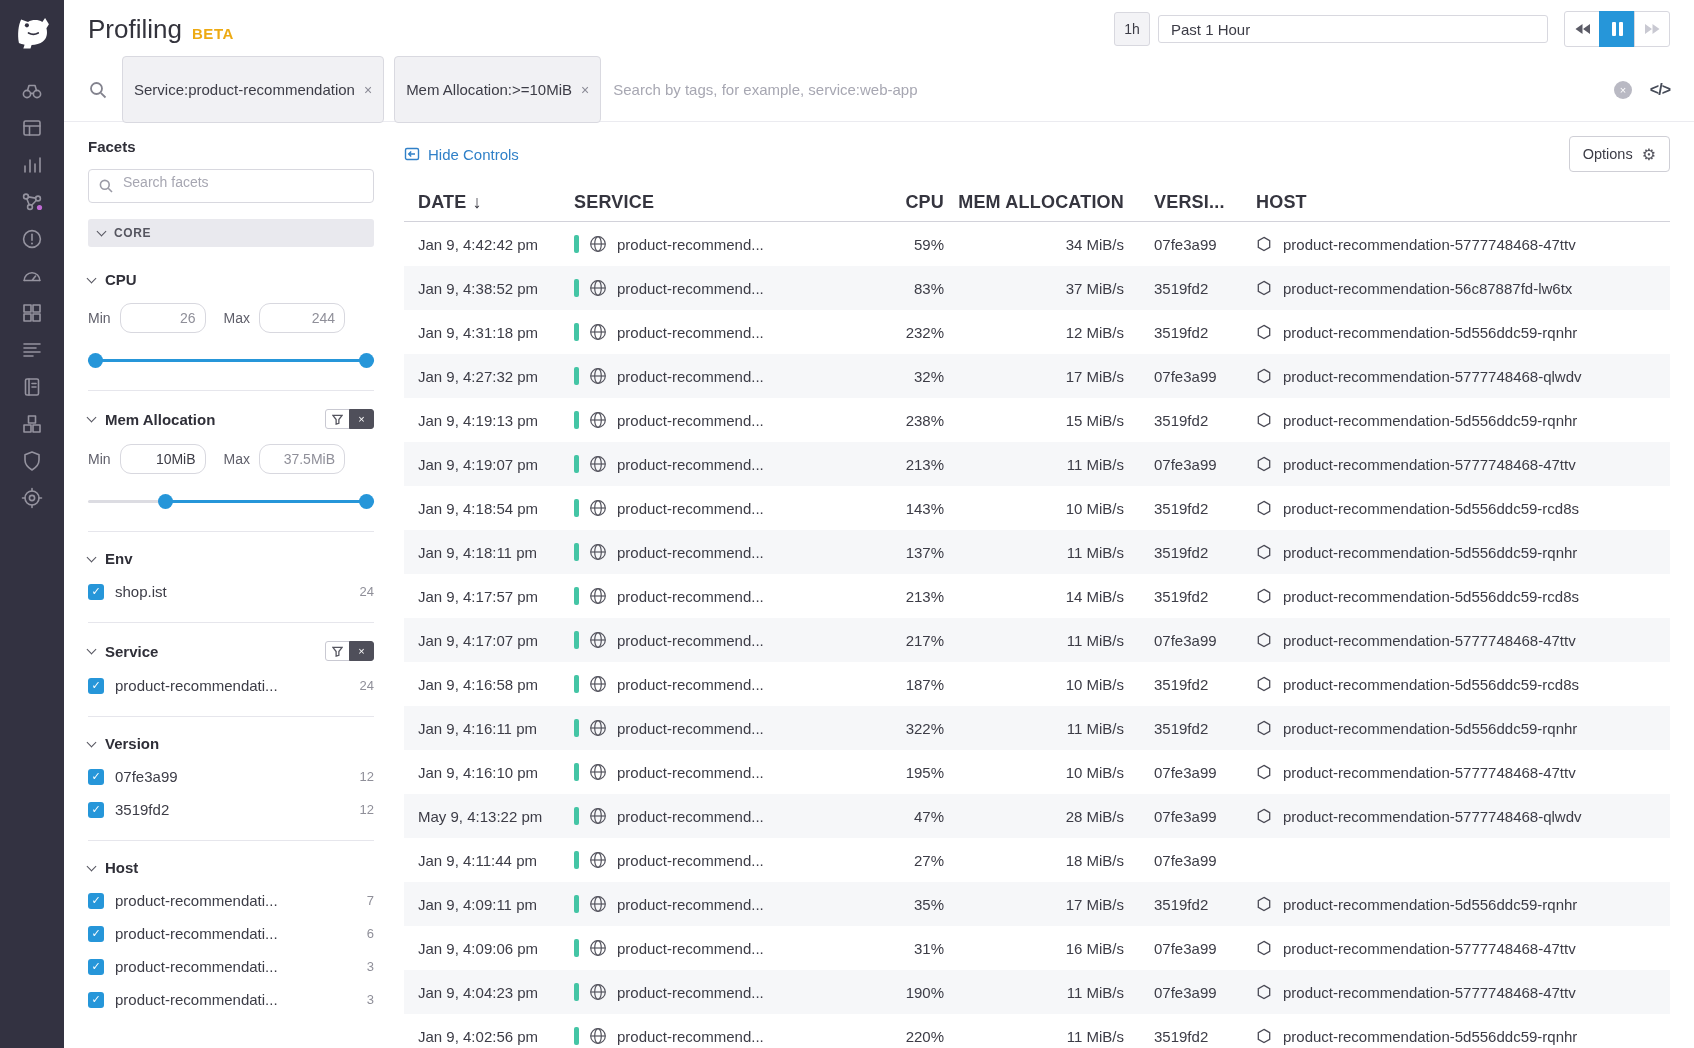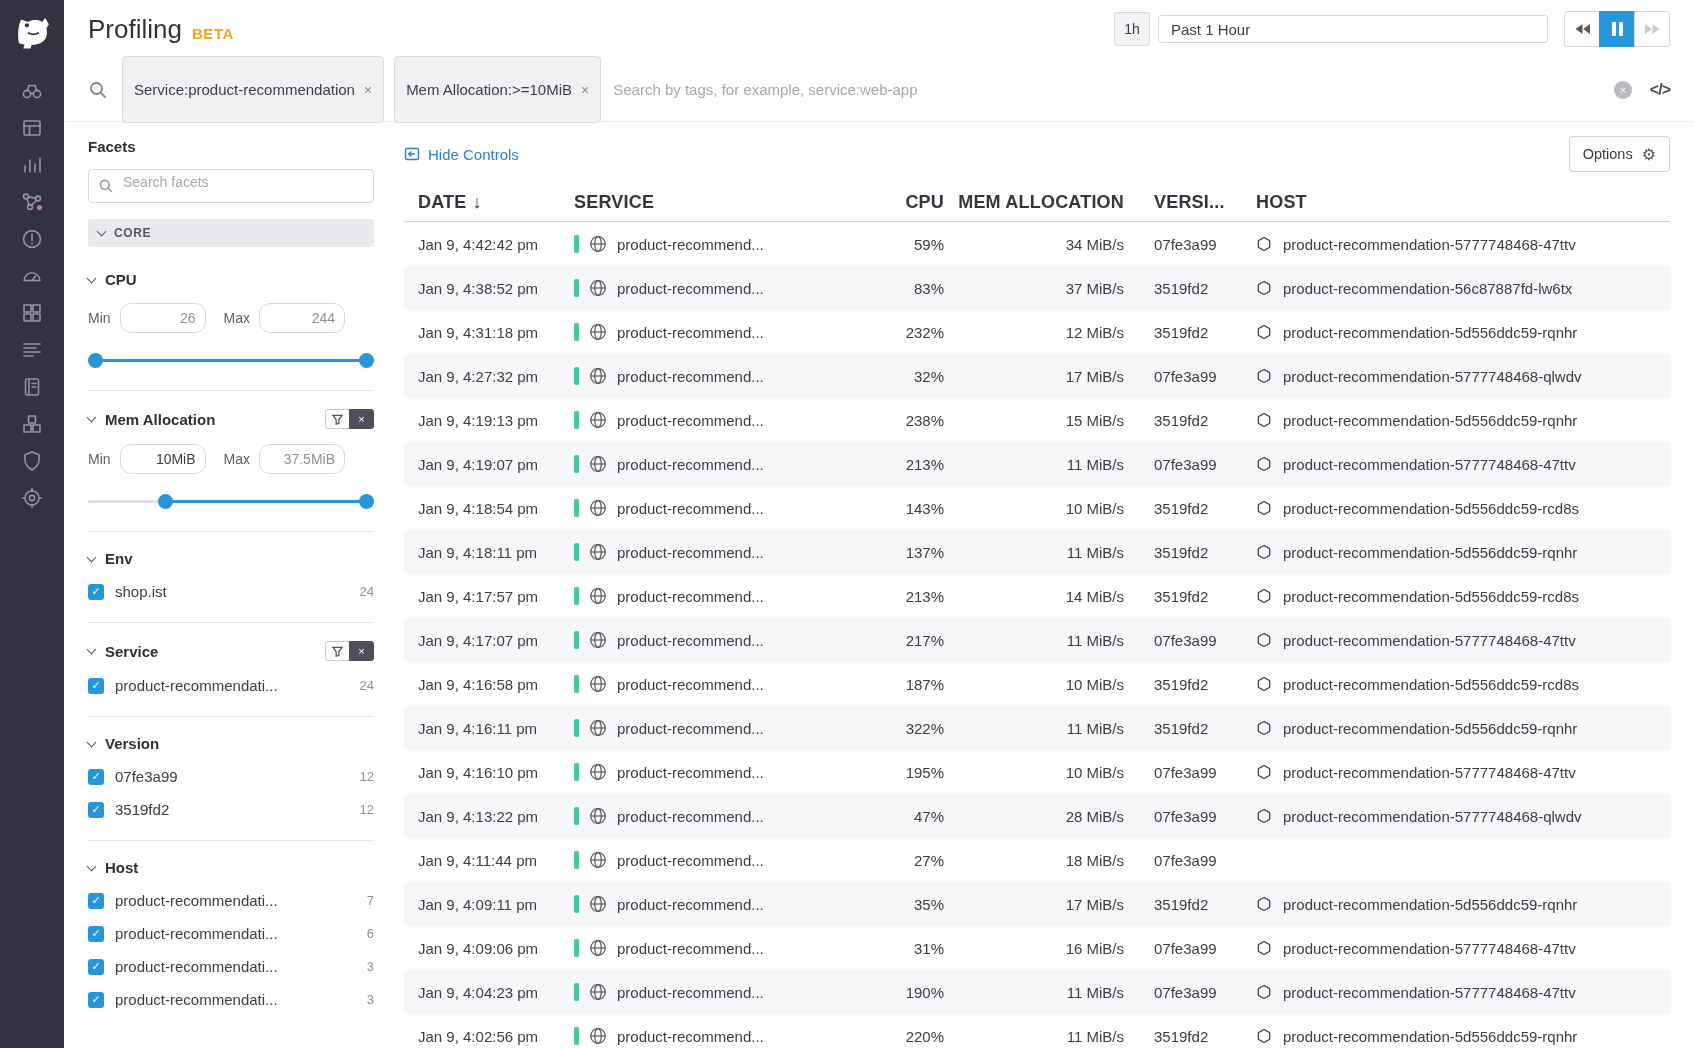--- a/index.html
+++ b/index.html
@@ -787,21 +787,21 @@
       <span class="hexa">
         <svg width="16" height="16" viewBox="0 0 16 16" fill="none" stroke="currentColor" stroke-width="1.3">
                     <polygon points="8,1.4 13.7,4.7 13.7,11.3 8,14.6 2.3,11.3 2.3,4.7"></polygon>
                   </svg>
       </span>
       <span class="host-text">product-recommendation-5777748468-47ttv</span>
     </div>
   </div>
 
   <div class="tr">
-    <div class="col-date">Jan 9, 4:13:22 pm</div>
+    <div class="col-date">May 9, 4:13:22 pm</div>
     <div class="col-service">
       <span class="tealbar"></span>
       <span class="globe">
         <svg width="18" height="18" viewBox="0 0 18 18" fill="none" stroke="currentColor" stroke-width="1.2">
                     <circle cx="9" cy="9" r="7.3"></circle>
                     <ellipse cx="9" cy="9" rx="3.3" ry="7.3"></ellipse>
                     <path d="M1.7 9h14.6"></path>
                   </svg>
       </span>
       <span class="svc-text">product-recommend...</span>

